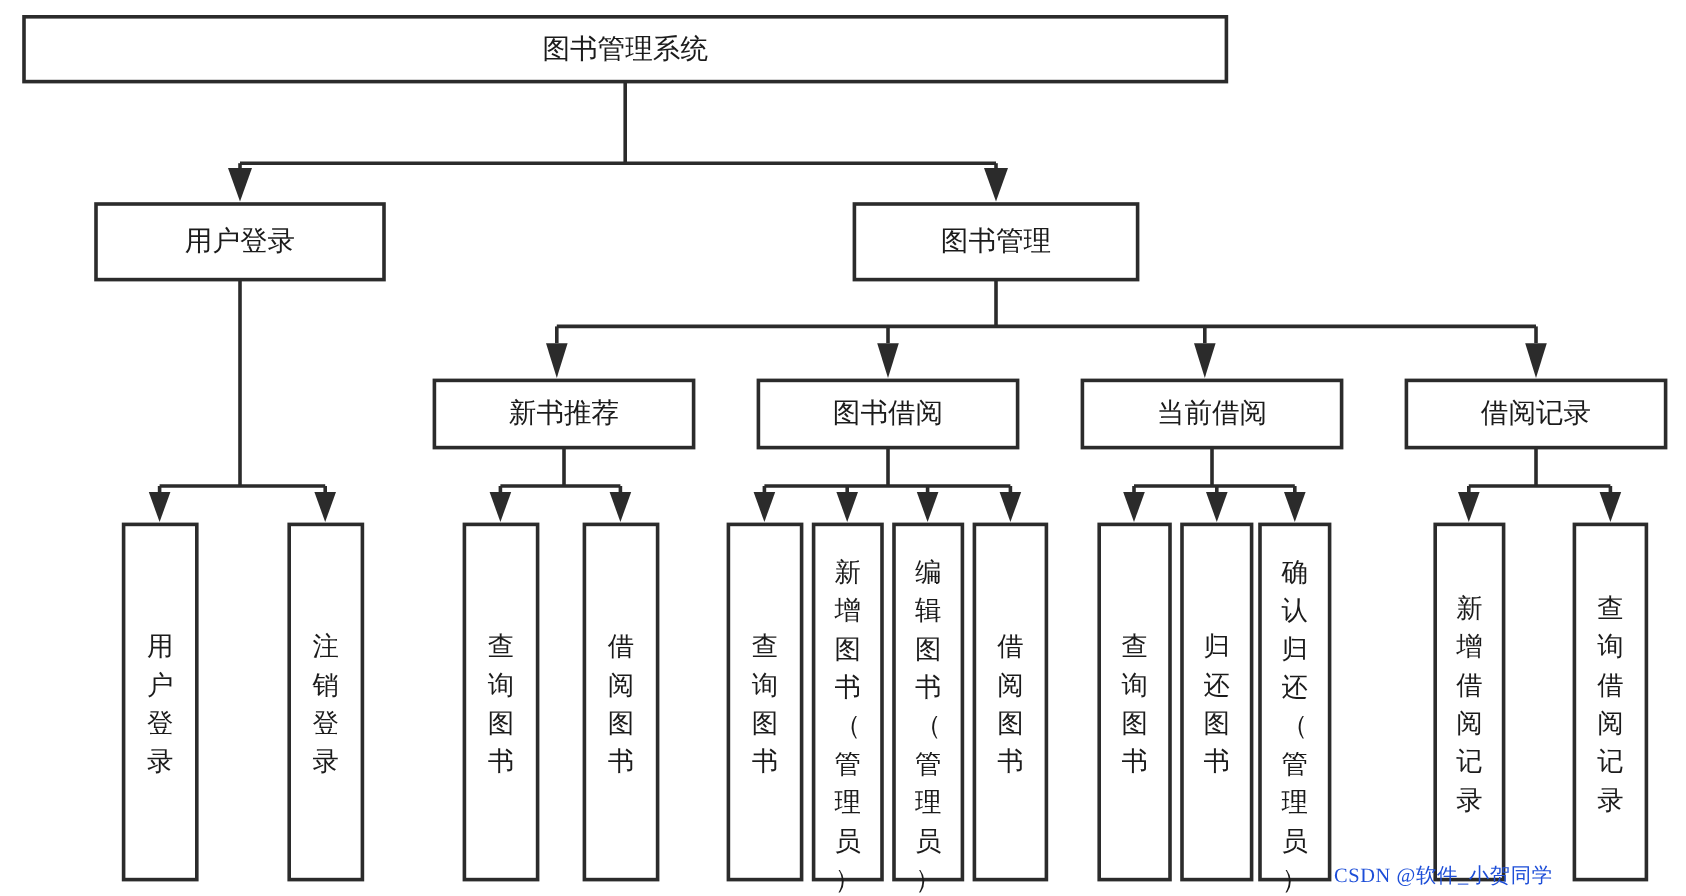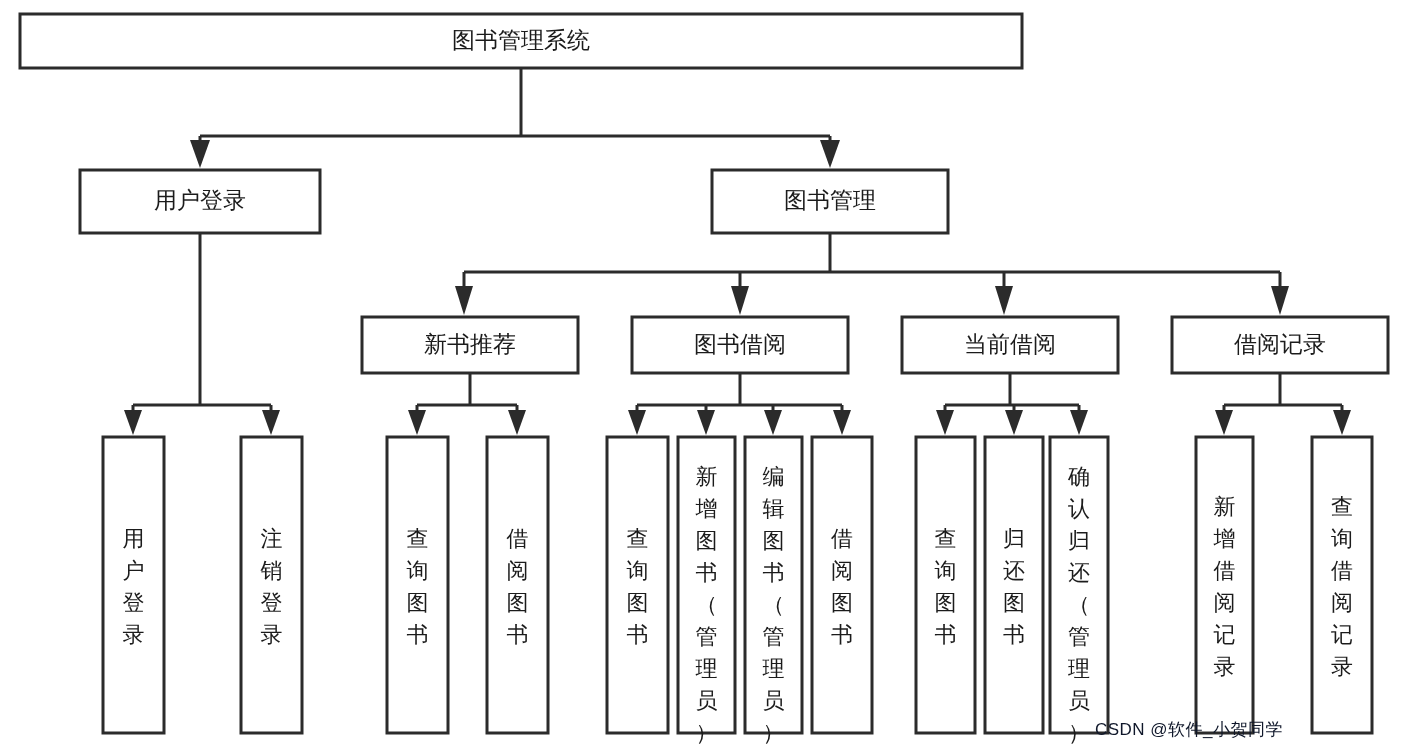--- a/index.html
+++ b/index.html
@@ -50,25 +50,25 @@
     dominant-baseline: middle;
   }
   .node-label-v {
     font-family: "Liberation Sans", "DejaVu Sans", sans-serif;
     font-size: 22px;
     fill: #1b1b1b;
     text-anchor: middle;
   }
   .watermark-text {
     position: absolute;
-    right: 20px;
+    right: 9px;
     bottom: 6px;
-    font-family: Liberation Sans, sans-serif;
+    font-family: Liberation Serif, serif;
     font-size: 17px;
-    color: #0f172a;
+    color: #1d4ed8;
     white-space: nowrap;
     letter-spacing: 0.5px;
   }
 </style>
 </head>
 <body>
 
 <div id="diagram-root">
 
   <svg id="flow-svg" viewBox="0 0 1405 747">

